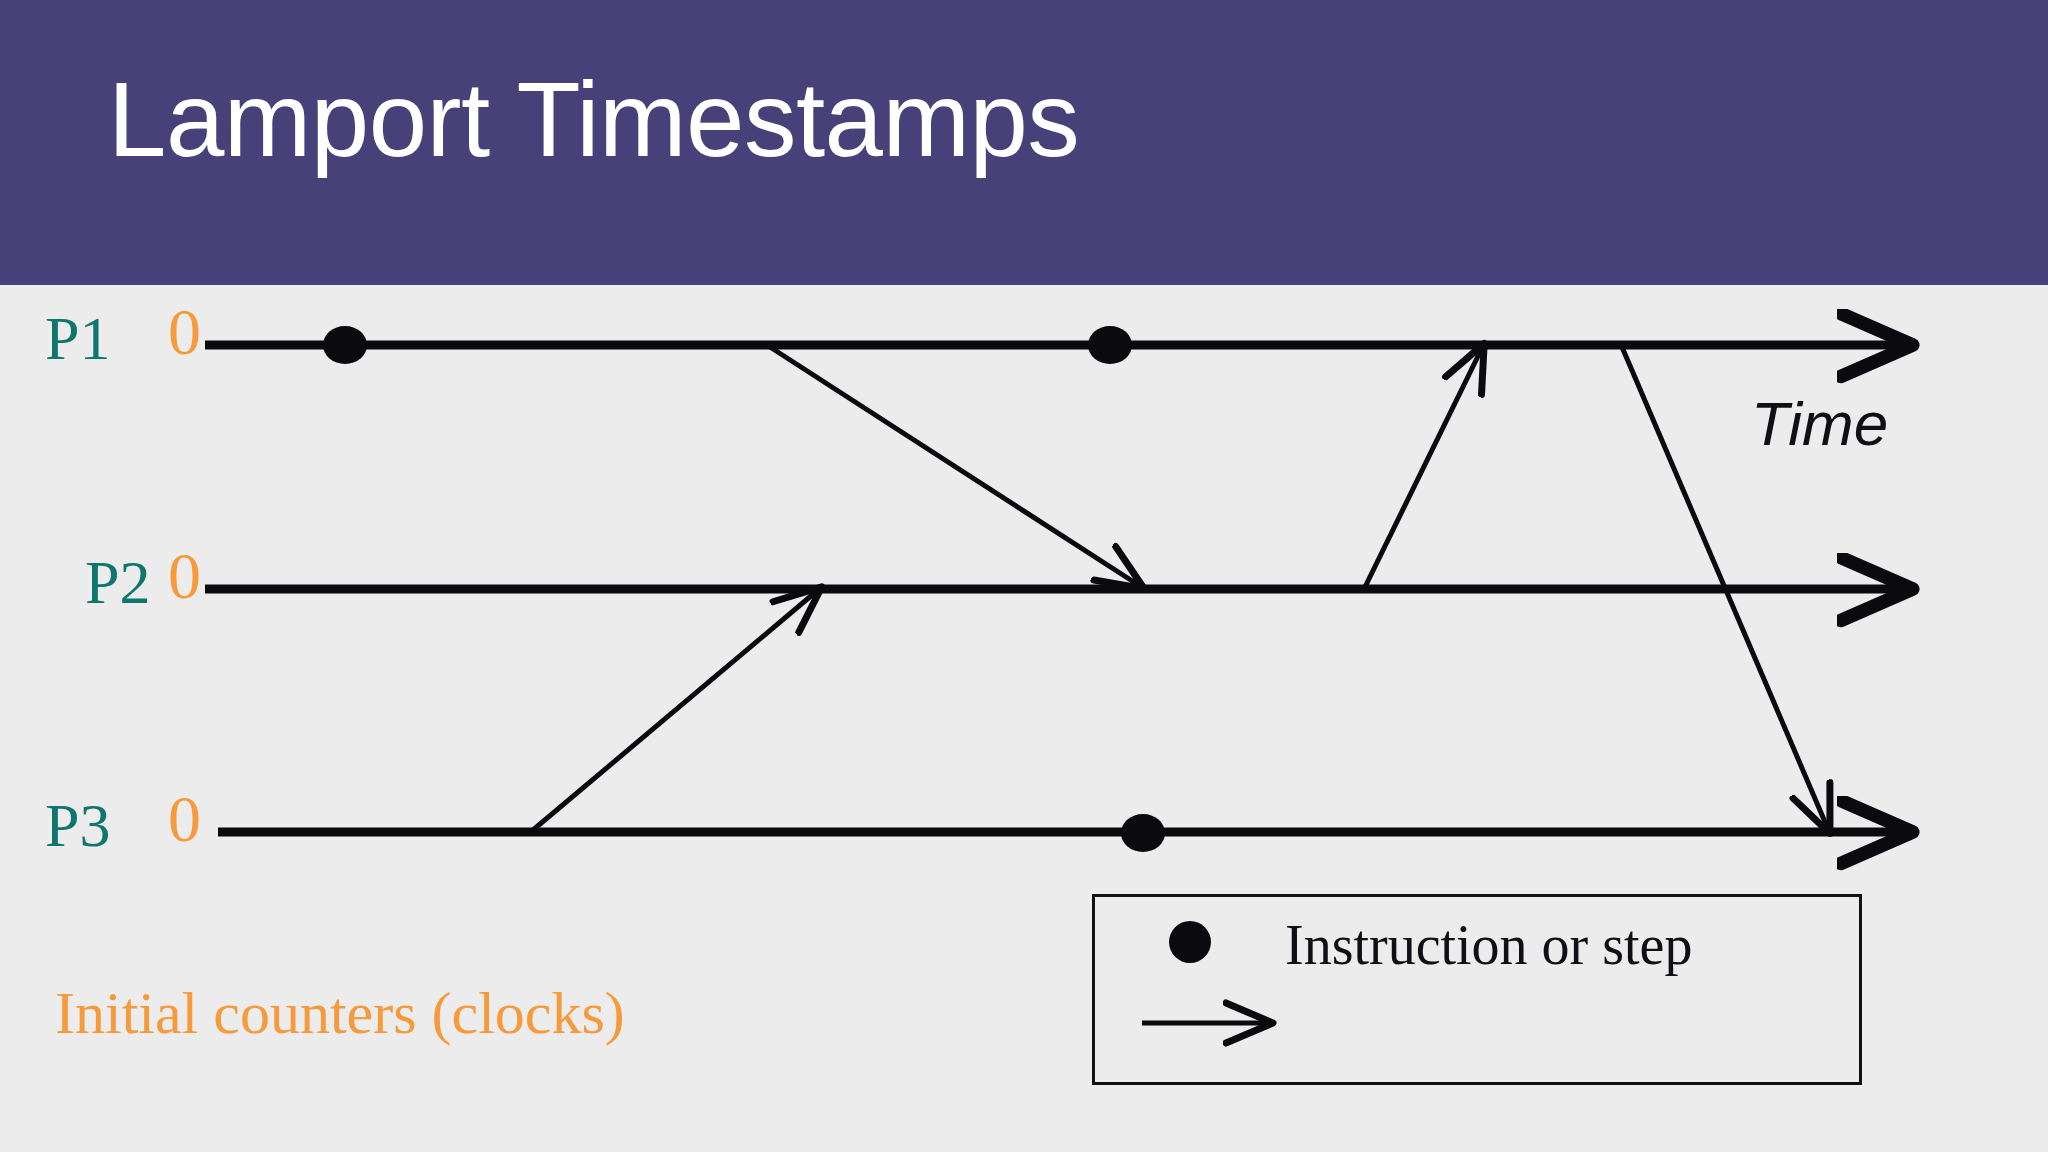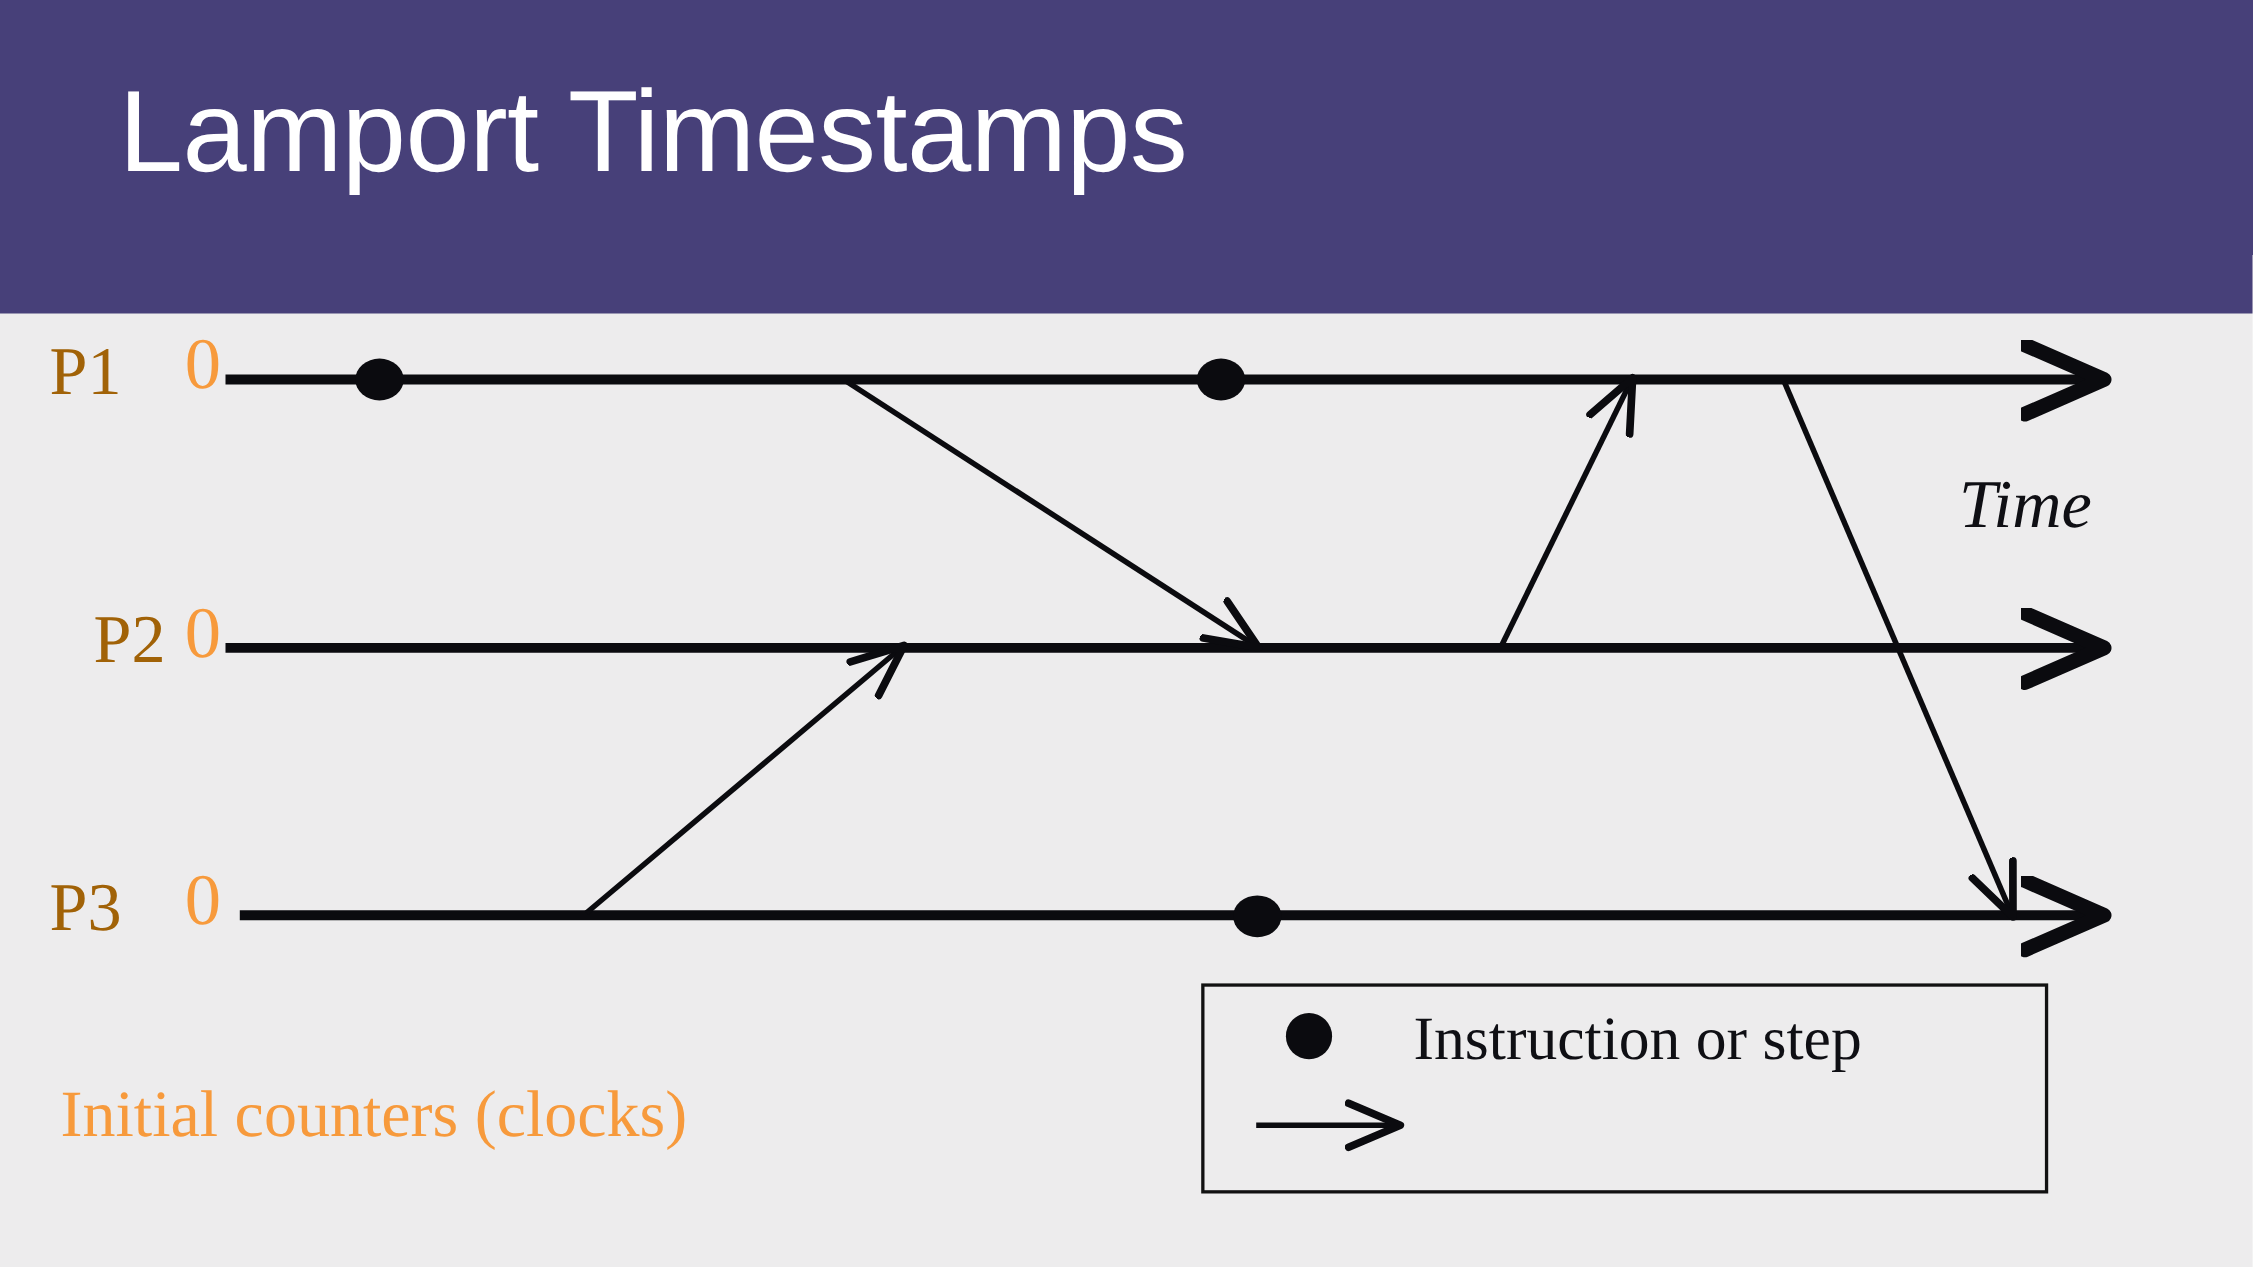--- a/index.html
+++ b/index.html
@@ -31,21 +31,21 @@
     font-size: 105px;
     line-height: 1.1;
     color: #ffffff;
     letter-spacing: -0.5px;
     white-space: nowrap;
   }
   .proc-label {
     position: absolute;
     font-family: "Liberation Serif", serif;
     font-size: 62px;
-    color: #a16207;
+    color: #0f766e;
     white-space: nowrap;
   }
   .proc-counter {
     position: absolute;
     font-family: "Liberation Serif", serif;
     font-size: 66px;
     color: #f79a3c;
     white-space: nowrap;
   }
   #initial-counters-note {
@@ -53,27 +53,26 @@
     left: 55px;
     top: 979px;
     font-family: "Liberation Serif", serif;
     font-size: 60px;
     color: #f79a3c;
     white-space: nowrap;
   }
   #time-label {
     position: absolute;
     left: 1751px;
-    top: 424px;
-    font-family: Liberation Serif, serif;
+    top: 388px;
+    font-family: Liberation Sans, sans-serif;
     font-style: italic;
     font-size: 62px;
     color: #0f0f14;
     white-space: nowrap;
-    margin-left: 30px;
   }
   #legend-box {
     position: absolute;
     left: 1092px;
     top: 894px;
     width: 770px;
     height: 191px;
     border: 3px solid #111111;
     background: rgba(237,236,237,0.0);
     box-sizing: border-box;

